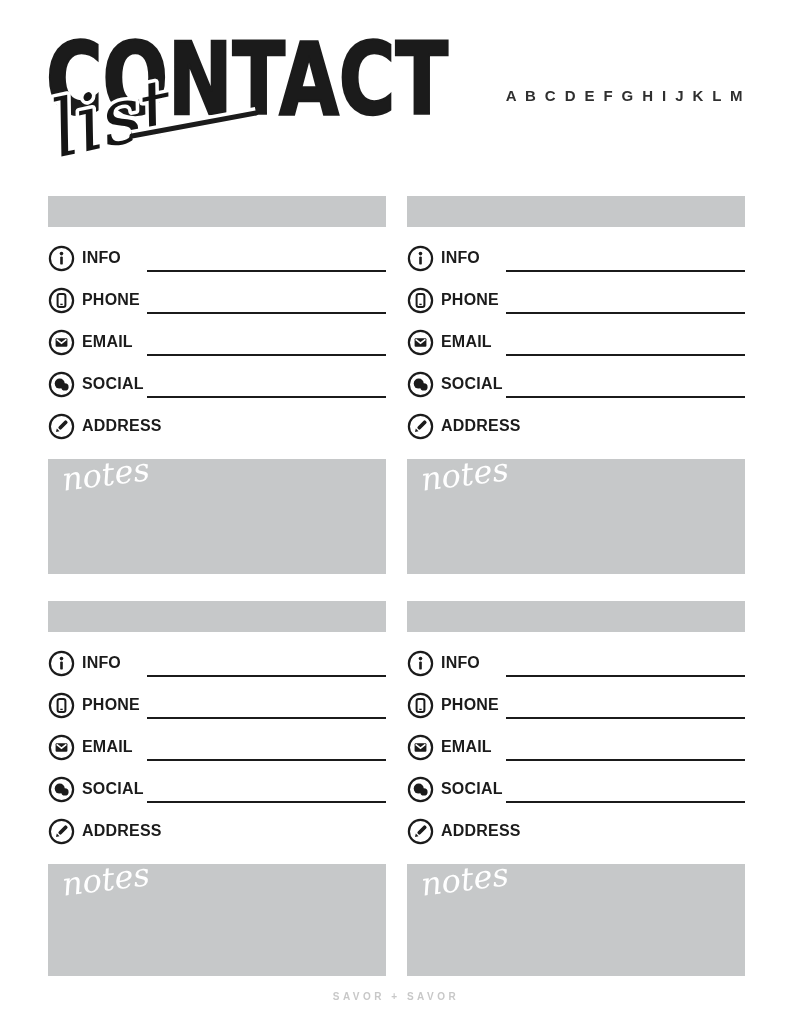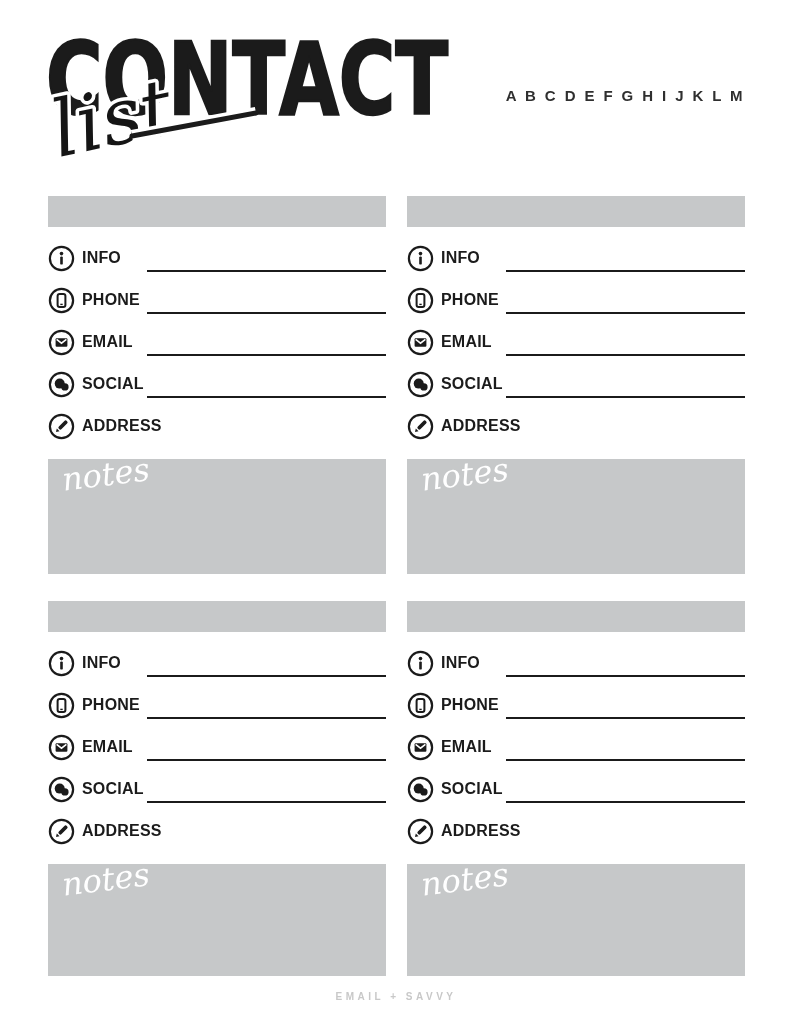--- a/index.html
+++ b/index.html
@@ -311,15 +311,15 @@
           </div>
         </div>
       </div>
       <div class="notes">
         <span class="notes-script">notes</span>
       </div>
     </div>
 
   </div>
 
-  <div class="footer">EMAIL + SAVVY</div>
+  <div class="footer">SAVOR + SAVOR</div>
 
 </div>
 
 </body></html>

